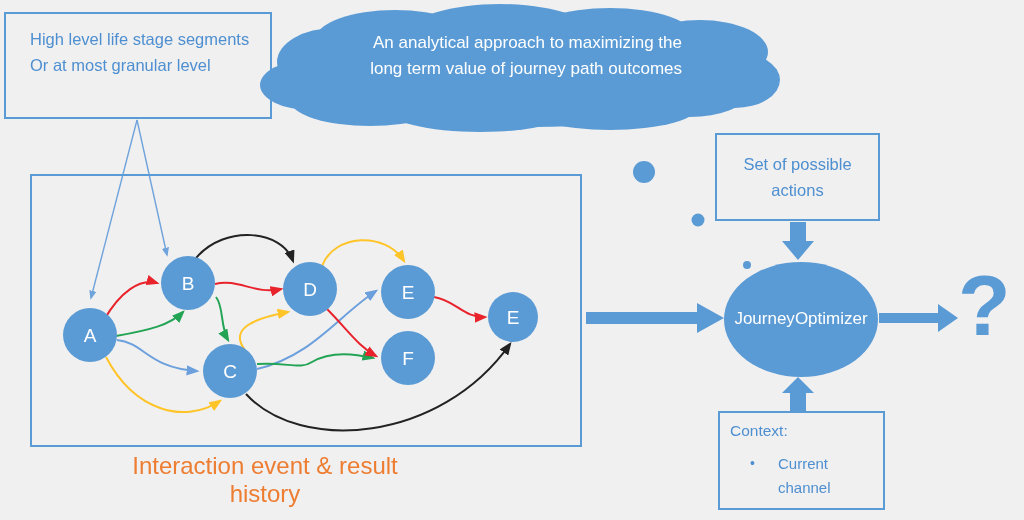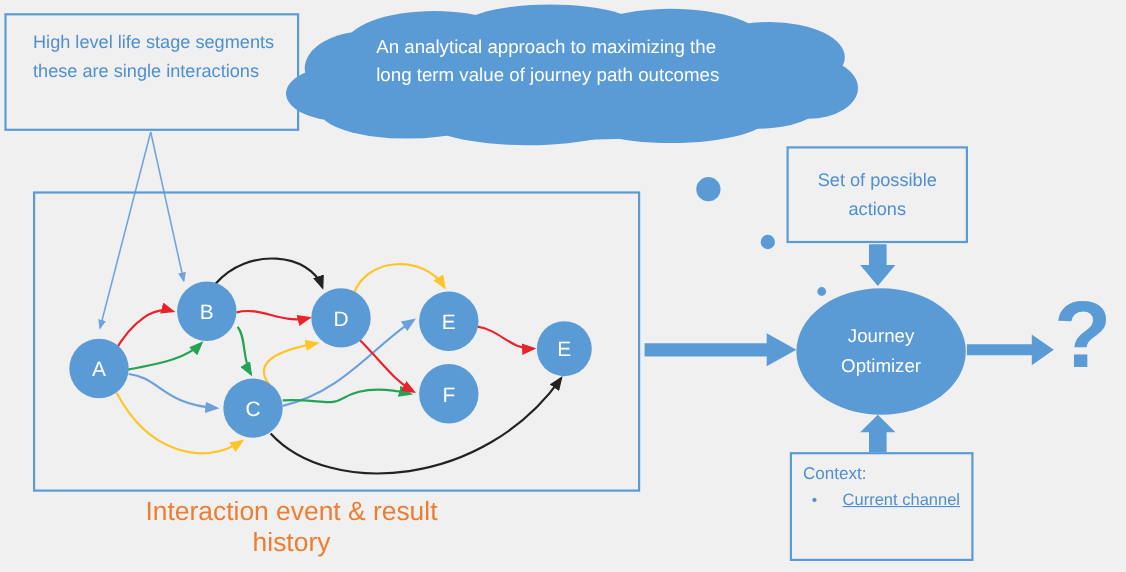--- a/index.html
+++ b/index.html
@@ -17,50 +17,50 @@
   .callout-box{
     position:absolute;left:4px;top:12px;width:268px;height:107px;
     border:2px solid var(--accent,#5b9bd5);
     box-sizing:border-box;
     color:var(--text-blue,#4d8fd0);
     font-size:16.5px;line-height:1.55;
     padding:13px 24px;white-space:nowrap;
   }
   .cloud-text{
     position:absolute;left:342px;top:30px;width:340px;
-    text-align:left;color:#ffffff;font-size:17px;line-height:1.55;
+    text-align:right;color:#ffffff;font-size:17px;line-height:1.55;
   }
   .graph-box{
     position:absolute;left:30px;top:174px;width:552px;height:273px;
     border:2px solid var(--accent,#5b9bd5);box-sizing:border-box;
   }
   .caption{
     position:absolute;left:105px;top:452px;width:320px;
     text-align:center;color:var(--orange,#ed7d31);font-size:24px;
   }
   .actions-box{
     position:absolute;left:715px;top:133px;width:165px;height:88px;
     border:2px solid var(--accent,#5b9bd5);box-sizing:border-box;
     display:flex;align-items:center;justify-content:center;text-align:center;
     color:var(--text-blue,#4d8fd0);font-size:16.5px;line-height:1.6;
     padding:4px 16px;
   }
   .optimizer{
     position:absolute;left:724px;top:262px;width:154px;height:115px;
     background:var(--accent,#5b9bd5);border-radius:50%;
-    display:flex;flex-direction:column;align-items:center;justify-content:center;
+    display:flex;flex-direction:row;align-items:center;justify-content:center;
     color:#ffffff;font-size:17px;line-height:1.55;
   }
   .context-box{
     position:absolute;left:718px;top:411px;width:167px;height:99px;
     border:2px solid var(--accent,#5b9bd5);box-sizing:border-box;
     color:var(--text-blue,#4d8fd0);padding:9px 8px 6px 10px;
   }
   .ctx-title{font-size:15.5px;margin-bottom:3px;}
-  .context-box ul{list-style:none;margin:0;padding:0;text-decoration:underline;}
+  .context-box ul{list-style:none;margin:12px;padding:0;}
   .context-box li{
     position:relative;padding-left:36px;font-size:15px;line-height:1.6;
   }
   .context-box li::before{
     content:"\2022";position:absolute;left:8px;top:0;font-size:14px;
   }
   .qmark{
     position:absolute;left:958px;top:262px;
     color:var(--accent,#5b9bd5);font-size:86px;font-weight:bold;line-height:1;
   }
@@ -149,21 +149,21 @@
         <text class="node-label" x="408" y="299">E</text>
         <circle class="node-circle" cx="408" cy="358" r="27"></circle>
         <text class="node-label" x="408" y="365">F</text>
         <circle class="node-circle" cx="513" cy="317" r="25"></circle>
         <text class="node-label" x="513" y="324">E</text>
       </g>
   </svg>
 
   <div class="callout-box">
     <div>High level life stage segments</div>
-    <div>these are single interactions</div>
+    <div>Or at most granular level</div>
   </div>
 
   <div class="cloud-text">An analytical approach to maximizing the long term value of journey path outcomes</div>
 
   <div class="graph-box"></div>
   <div class="caption">Interaction event &amp; result history</div>
 
   <div class="actions-box">
     <span>Set of possible actions</span>
   </div>

